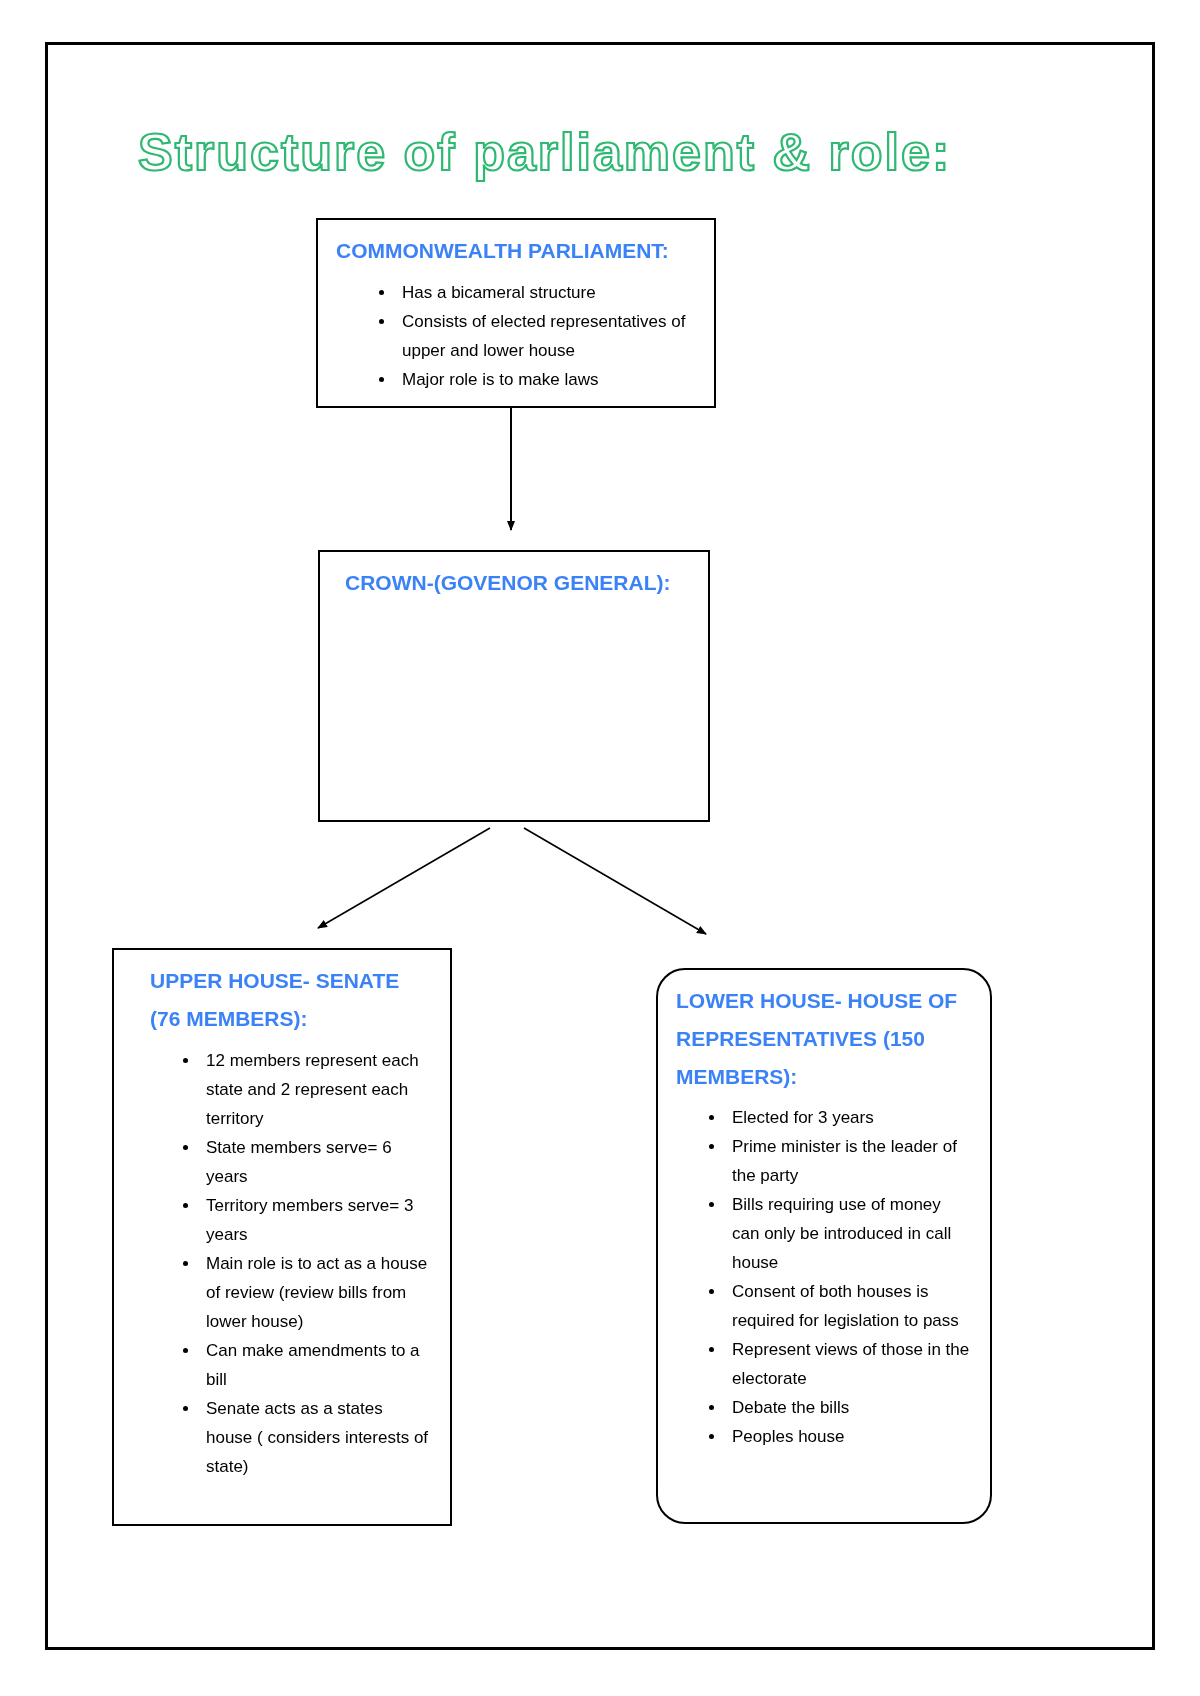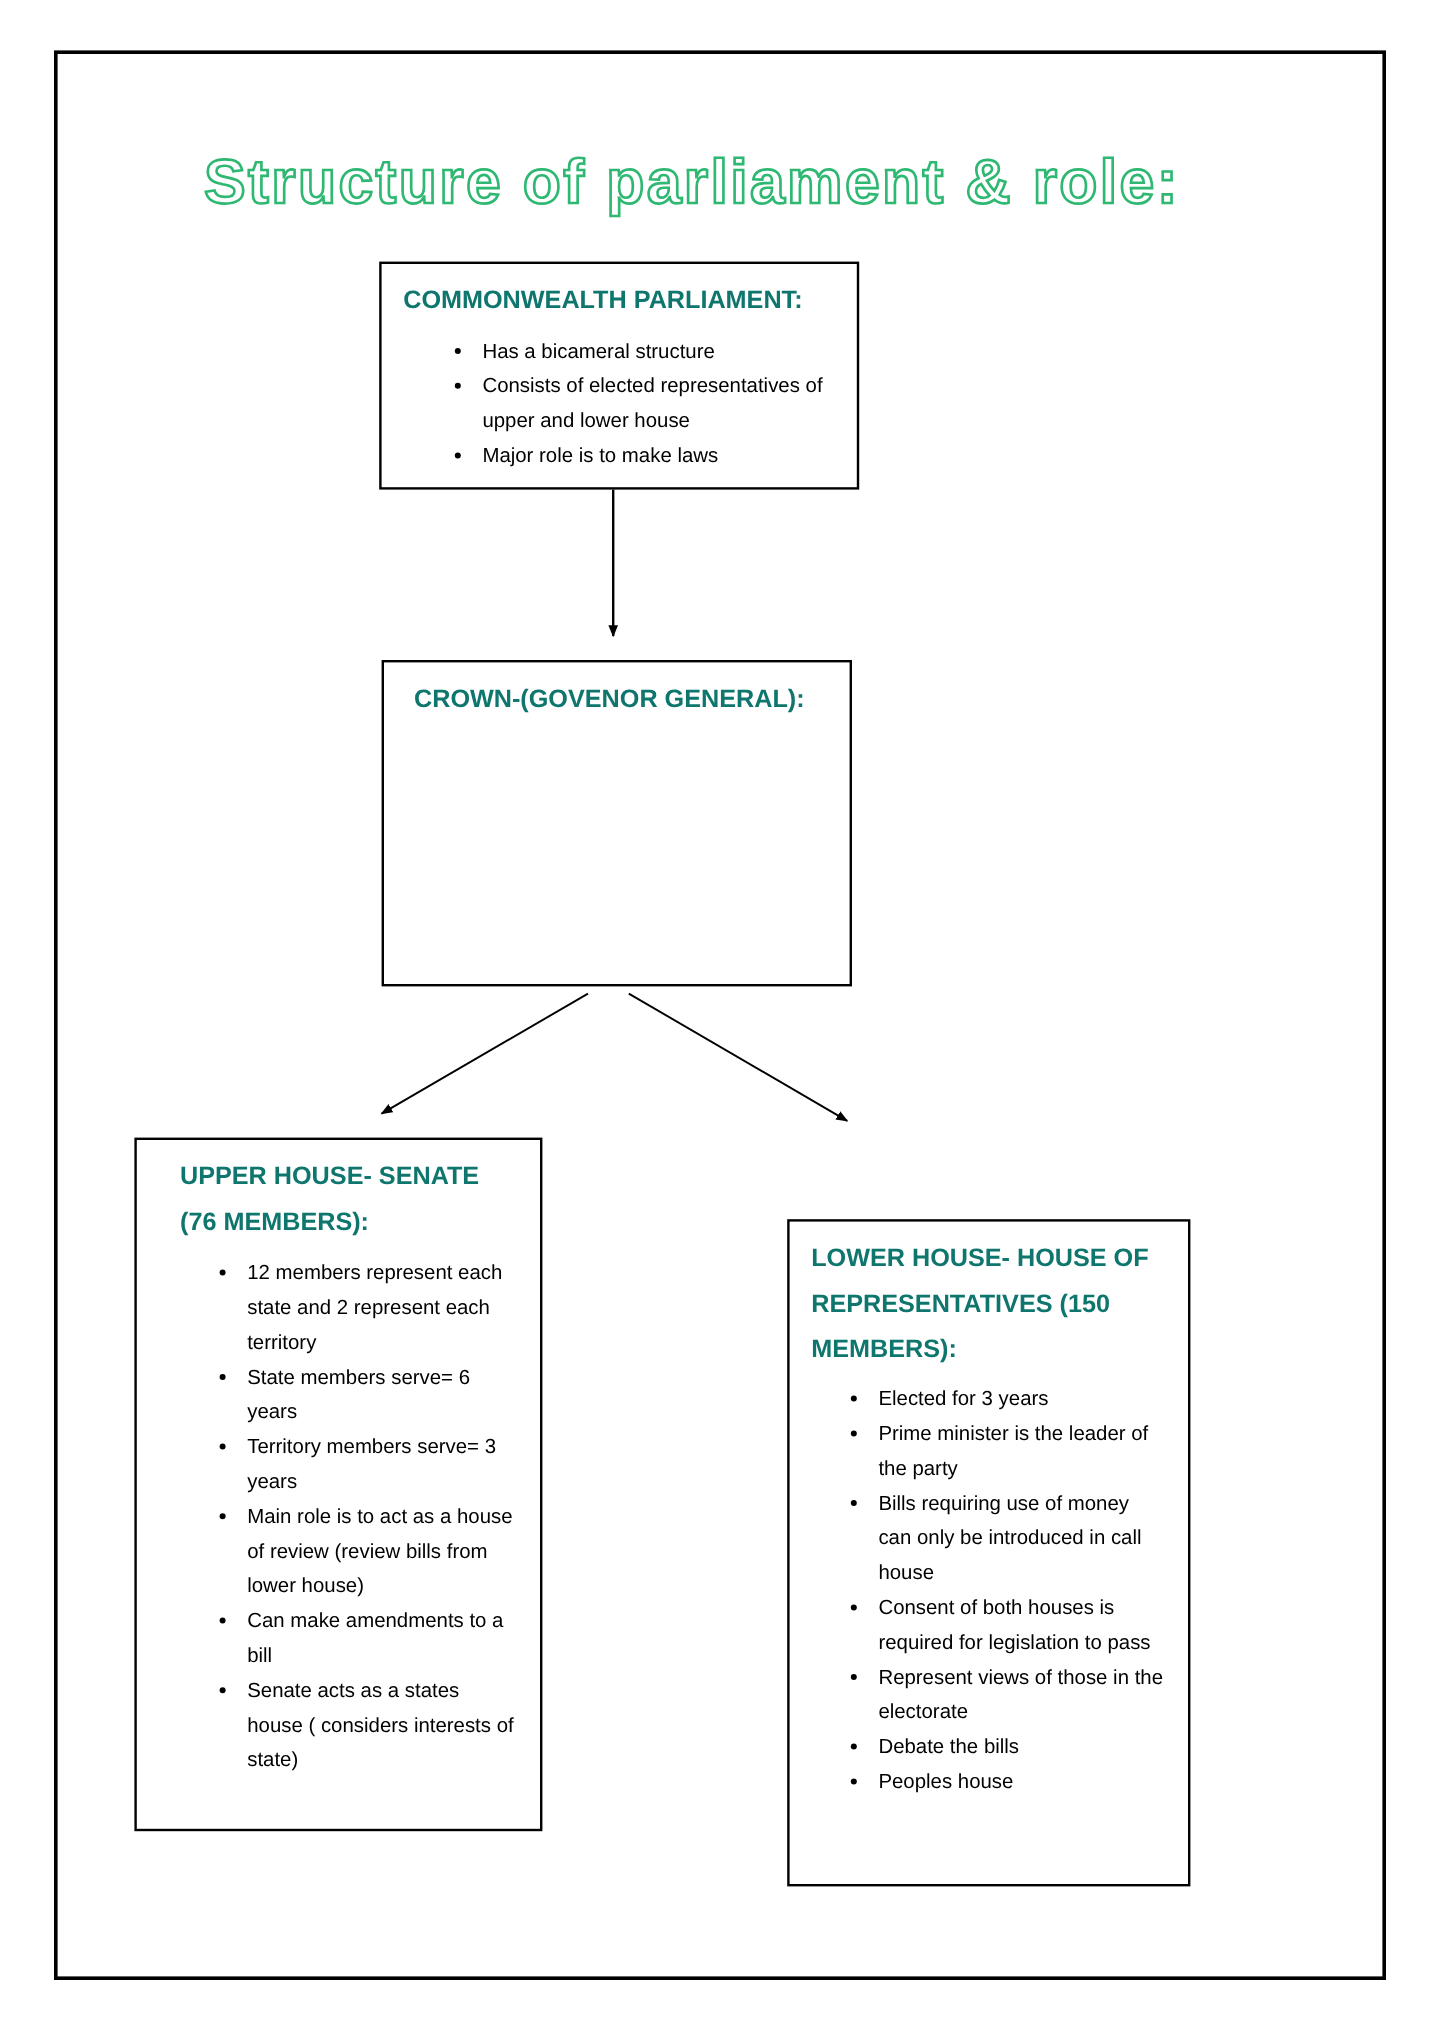--- a/index.html
+++ b/index.html
@@ -25,54 +25,53 @@
   }
   .main-title {
     position: absolute;
     left: 138px;
     top: 122px;
     font-size: 52px;
     font-weight: bold;
     letter-spacing: 2px;
     color: #2eb872;
     white-space: nowrap;
-    margin-left: 32px;
   }
   @supports (-webkit-text-stroke: 1px black) {
     .main-title {
       color: #ffffff;
       -webkit-text-stroke: 2.2px #2eb872;
     }
   }
   .box {
     position: absolute;
     border: 2px solid #000000;
     background: #ffffff;
     padding: 12px 18px;
   }
   .box h2 {
-    color: #0f766e;
+    color: #3b82f6;
     font-weight: bold;
     font-size: 21px;
     line-height: 1.8;
   }
   .box ul {
     margin-top: 8px;
     padding-left: 60px;
     list-style: disc outside;
   }
   .box li {
     font-size: 17px;
     line-height: 29px;
     padding-left: 6px;
   }
   #box-commonwealth { left: 316px; top: 218px; width: 400px; min-height: 186px; }
   #box-crown        { left: 318px; top: 550px; width: 392px; min-height: 272px; padding-left: 25px; }
   #box-upper        { left: 112px; top: 948px; width: 340px; min-height: 578px; padding-left: 36px; }
-  #box-lower        { left: 656px; top: 1016px; width: 336px; min-height: 556px; }
+  #box-lower        { left: 656px; top: 968px; width: 336px; min-height: 556px; border-radius: 29px; }
   #box-upper ul, #box-lower ul { padding-left: 50px; }
   .arrows {
     position: absolute;
     left: 0; top: 0;
     width: 1200px;
     height: 1696px;
     pointer-events: none;
   }
 </style>
 </head>

